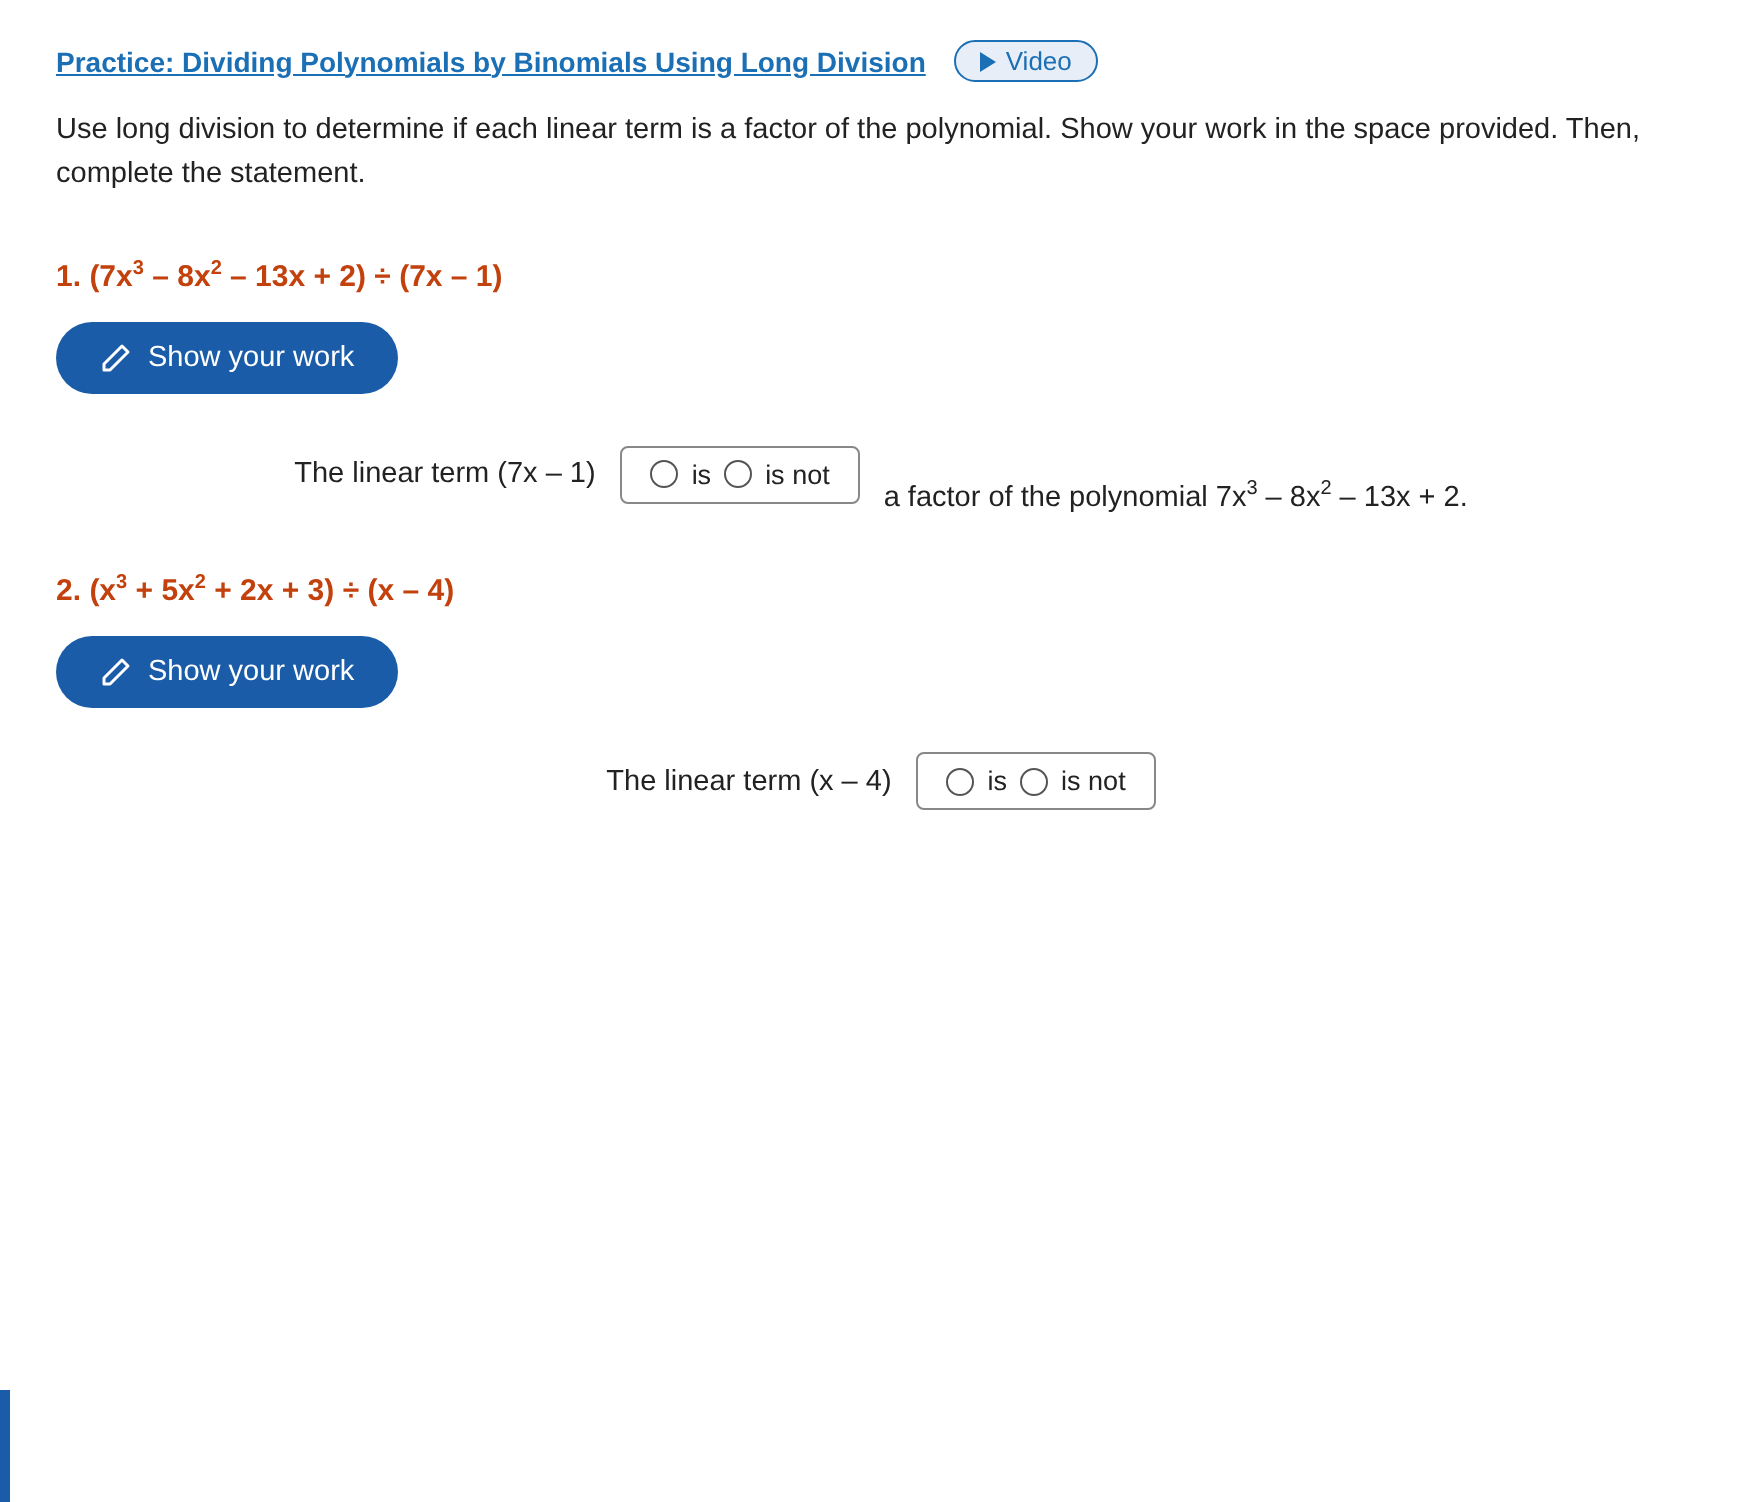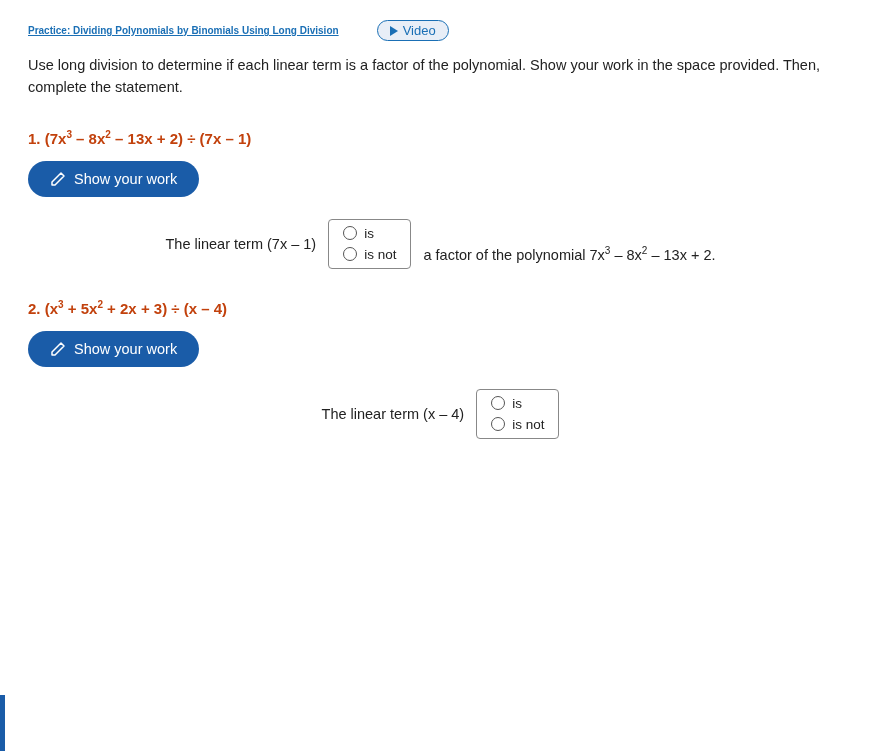--- a/index.html
+++ b/index.html
@@ -19,37 +19,36 @@
       position: relative;
     }
     .practice-header {
       display: flex;
       align-items: center;
       gap: 14px;
       margin-bottom: 14px;
     }
     .practice-title {
       color: #1a6fb5;
-      font-size: 10px;
+      font-size: 14px;
       font-weight: bold;
       text-decoration: underline;
     }
     .video-btn {
       background: #e8eef7;
       border: 1.5px solid #1a6fb5;
       border-radius: 12px;
       padding: 2px 12px;
       font-size: 13px;
       color: #1a6fb5;
       display: flex;
       align-items: center;
       gap: 5px;
       cursor: pointer;
       white-space: nowrap;
-      margin-left: 24px;
     }
     .video-btn .play-icon {
       width: 0;
       height: 0;
       border-top: 5px solid transparent;
       border-bottom: 5px solid transparent;
       border-left: 8px solid #1a6fb5;
       display: inline-block;
     }
     .instructions {
@@ -99,21 +98,20 @@
     .statement-text {
       font-size: 14.5px;
       color: #222;
     }
     .radio-box {
       border: 1.5px solid #888;
       border-radius: 4px;
       padding: 6px 14px;
       background: #fff;
       display: flex;
-      flex-direction: column;
       gap: 6px;
       min-width: 80px;
     }
     .radio-option {
       display: flex;
       align-items: center;
       gap: 7px;
       font-size: 13.5px;
       color: #222;
       cursor: pointer;

